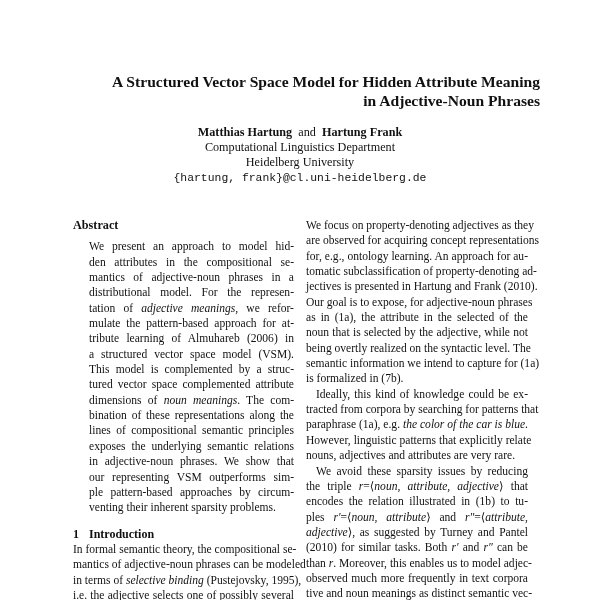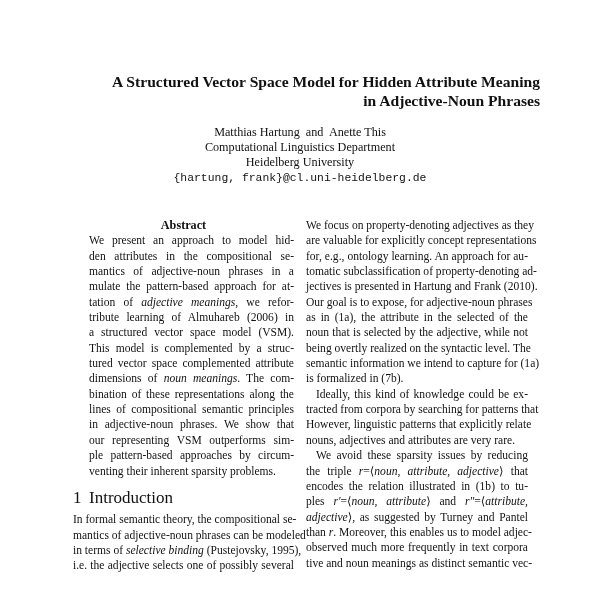--- a/index.html
+++ b/index.html
@@ -1,105 +1,109 @@
 <!DOCTYPE html>
 <html><head>
 <meta charset="utf-8">
 <style>
   html, body { margin: 0; padding: 0; background: #ffffff; }
   body { width: 600px; height: 600px; overflow: hidden; position: relative; color: #111; font-family: "Liberation Serif", serif; }
   .title { position: absolute; left: 60px; width: 480px; top: 72px; text-align: right; font-weight: bold; font-size: 15.6px; line-height: 19px; }
   .authors { position: absolute; left: 100px; width: 400px; top: 125px; text-align: center; font-size: 12.2px; line-height: 15.2px; }
-  .authors .names b { font-weight: normal; text-align: right; }
+  .authors .names b { font-weight: bold; text-align: right; }
   .mono { font-family: "Liberation Mono", monospace; font-size: 11.4px; }
   .col { position: absolute; font-size: 11.55px; line-height: 15.35px; }
   .col-left { left: 73px; width: 221px; top: 218px; }
   .col-right { left: 306px; width: 222px; top: 218px; }
-  .abs-head { text-align: center; font-weight: bold; font-size: 12.2px; }
+  .abs-head { text-align: left; font-weight: bold; font-size: 12.2px; margin-bottom: 6px; }
   .abs-body { margin-left: 16px; margin-right: 0; }
   .l { display: block; white-space: nowrap; text-align: justify; text-align-last: justify; height: 15.35px; }
   .l.last { text-align-last: left; }
   .ind { text-indent: 10px; }
   i { font-style: italic; }
-  .sec { font-weight: normal; font-size: 17px; margin-top: 11px; margin-bottom: 7px; }
+  .sec { font-weight: bold; font-size: 12px; margin-top: 11px; }
   .sec .num { display: inline-block; width: 16px; }
 </style>
 </head>
 <body>
 
 <div class="title">
   <div>A Structured Vector Space Model for Hidden Attribute Meaning</div>
   <div>in Adjective-Noun Phrases</div>
 </div>
 
 <div class="authors">
   <div class="names">
     <b>Matthias Hartung</b>
     &nbsp;<span>and</span>&nbsp;
-    <b>Anette This</b>
+    <b>Hartung Frank</b>
   </div>
   <div>Computational Linguistics Department</div>
   <div>Heidelberg University</div>
   <div class="mono">{hartung, frank}@cl.uni-heidelberg.de</div>
 </div>
 
 <div class="col col-left">
   <div class="abs-head">Abstract</div>
   <div class="abs-body">
       <span class="l">We present an approach to model hid-</span>
       <span class="l">den attributes in the compositional se-</span>
       <span class="l">mantics of adjective-noun phrases in a</span>
+      <span class="l">distributional model.  For the represen-</span>
+      <span class="l">tation of <i>adjective meanings</i>, we refor-</span>
       <span class="l">mulate the pattern-based approach for at-</span>
-      <span class="l">tation of <i>adjective meanings</i>, we refor-</span>
       <span class="l">tribute learning of Almuhareb (2006) in</span>
       <span class="l">a structured vector space model (VSM).</span>
       <span class="l">This model is complemented by a struc-</span>
       <span class="l">tured vector space complemented attribute</span>
       <span class="l">dimensions of <i>noun meanings</i>.  The com-</span>
       <span class="l">bination of these representations along the</span>
       <span class="l">lines of compositional semantic principles</span>
+      <span class="l">exposes the underlying semantic relations</span>
       <span class="l">in adjective-noun phrases.  We show that</span>
       <span class="l">our representing VSM outperforms sim-</span>
       <span class="l">ple pattern-based approaches by circum-</span>
       <span class="l last">venting their inherent sparsity problems.</span>
     </div>
   <div class="sec">
     <span class="num">1</span><span>Introduction</span>
   </div>
   <div>
       <span class="l">In formal semantic theory, the compositional se-</span>
       <span class="l">mantics of adjective-noun phrases can be modeled</span>
       <span class="l">in terms of <i>selective binding</i> (Pustejovsky, 1995),</span>
       <span class="l">i.e. the adjective selects one of possibly several</span>
     </div>
 </div>
 
 <div class="col col-right">
   <div>
       <span class="l">We focus on property-denoting adjectives as they</span>
-      <span class="l">are valuable for explicitly concept representations</span>
+      <span class="l">are observed for acquiring concept representations</span>
       <span class="l">for, e.g., ontology learning.  An approach for au-</span>
       <span class="l">tomatic subclassification of property-denoting ad-</span>
       <span class="l">jectives is presented in Hartung and Frank (2010).</span>
       <span class="l">Our goal is to expose, for adjective-noun phrases</span>
       <span class="l">as in (1a), the attribute in the selected of the</span>
       <span class="l">noun that is selected by the adjective, while not</span>
       <span class="l">being overtly realized on the syntactic level.  The</span>
       <span class="l">semantic information we intend to capture for (1a)</span>
       <span class="l last">is formalized in (7b).</span>
     </div>
   <div>
       <span class="l ind">Ideally, this kind of knowledge could be ex-</span>
       <span class="l">tracted from corpora by searching for patterns that</span>
+      <span class="l">paraphrase (1a), e.g. <i>the color of the car is blue</i>.</span>
       <span class="l">However, linguistic patterns that explicitly relate</span>
       <span class="l last">nouns, adjectives and attributes are very rare.</span>
     </div>
   <div>
       <span class="l ind">We avoid these sparsity issues by reducing</span>
       <span class="l">the triple  <i>r</i>=⟨<i>noun, attribute, adjective</i>⟩  that</span>
       <span class="l">encodes the relation illustrated in (1b) to tu-</span>
       <span class="l">ples  <i>r′</i>=⟨<i>noun, attribute</i>⟩  and  <i>r″</i>=⟨<i>attribute,</i></span>
       <span class="l"><i>adjective</i>⟩, as suggested by Turney and Pantel</span>
+      <span class="l">(2010) for similar tasks.  Both <i>r′</i> and <i>r″</i> can be</span>
       <span class="l">than <i>r</i>. Moreover, this enables us to model adjec-</span>
       <span class="l">observed much more frequently in text corpora</span>
       <span class="l">tive and noun meanings as distinct semantic vec-</span>
     </div>
 </div>
 
 </body></html>

